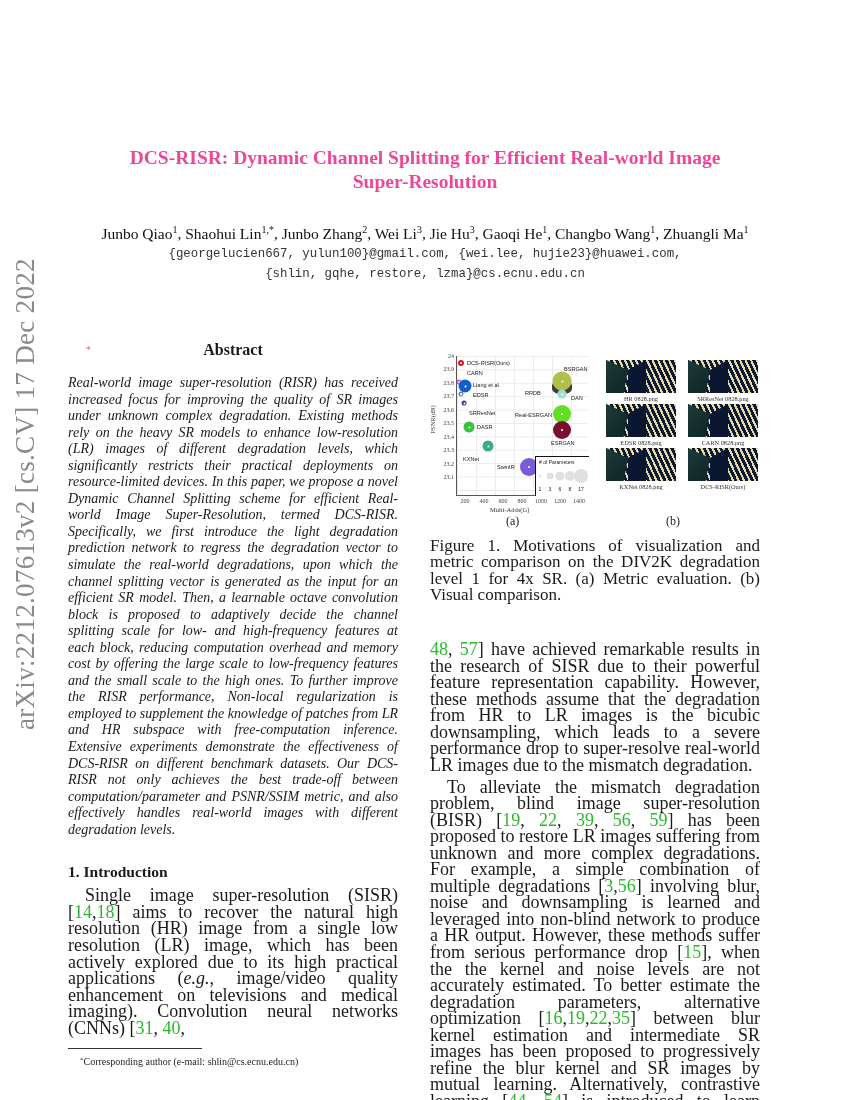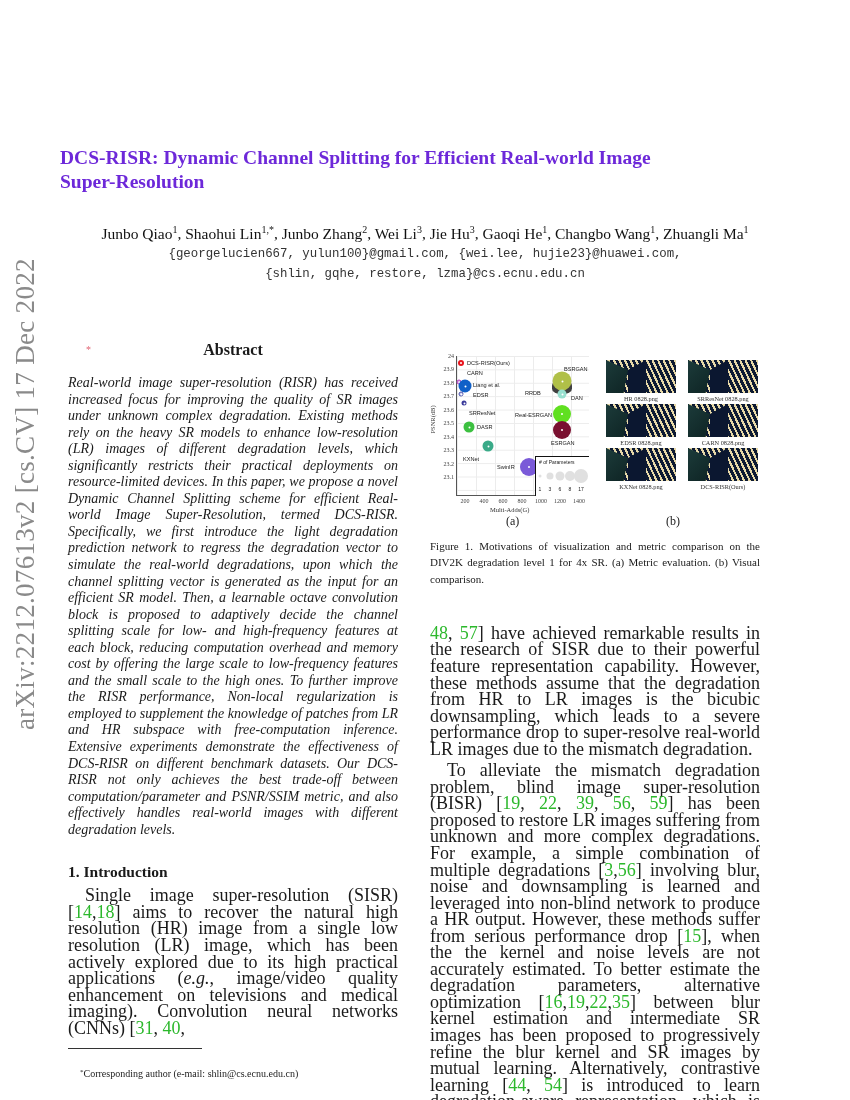--- a/index.html
+++ b/index.html
@@ -8,22 +8,22 @@
 
   .arxiv-stamp {
     position: absolute; left: 10px; top: 730px;
     transform-origin: 0 0; transform: rotate(-90deg);
     font-size: 27px; color: #8a8a8a; white-space: nowrap; letter-spacing: 0.3px;
     font-family: "Liberation Serif", serif;
   }
 
   .title {
     position: absolute; left: 60px; top: 146px; width: 730px;
-    font-weight: bold; font-size: 19.5px; line-height: 24px;
-    font-family: "Liberation Serif", serif; color: #6d28d9;
+    text-align: center; font-weight: bold; font-size: 19.5px; line-height: 24px;
+    font-family: "Liberation Serif", serif; color: #ec4899;
   }
   .authors {
     position: absolute; left: 40px; top: 224px; width: 770px;
     text-align: center; font-size: 15.5px; line-height: 20px; color: #111;
   }
   .authors sup { font-size: 10px; vertical-align: 6px; line-height: 0; }
   .affil { text-align: center; font-size: 15.5px; line-height: 20px; }
   .emails {
     font-family: "Liberation Mono", "DejaVu Sans Mono", monospace;
     font-size: 12.4px; line-height: 20px; color: #333; text-align: center;
@@ -41,21 +41,21 @@
   }
   .section-head {
     font-weight: bold; font-size: 15.5px; line-height: 20px; margin-top: 24px; margin-bottom: 5px;
   }
   .para {
     font-size: 18px; line-height: 16.55px; text-align: justify;
   }
   .para.indent { text-indent: 17px; }
   .cite { color: #2cb82c; }
   .footnote-rule { width: 134px; border-top: 1px solid #333; margin-top: 12px; }
-  .footnote { font-size: 10px; line-height: 14px; margin-top: 16px; padding-left: 12px; color: #222; }
+  .footnote { font-size: 10px; line-height: 14px; margin-top: 4px; padding-left: 12px; color: #222; }
   .footnote sup { font-size: 7px; vertical-align: 3px; }
 
   
   .figure { position: relative; width: 340px; height: 180px; }
   .plot-wrap { position: absolute; left: 0; top: 0; width: 170px; height: 180px; }
   .plot-area {
     position: absolute; left: 26px; top: 10px; width: 133px; height: 140px;
     border-left: 1px solid #555; border-bottom: 1px solid #555;
     background-image:
       linear-gradient(to right, #ececec 1px, transparent 1px),
@@ -87,21 +87,21 @@
     background:
       repeating-linear-gradient(65deg, #e8d9a8 0 2px, #0d1a33 2px 5px),
       #0d1a33;
   }
   .thumb::before { content: ""; position: absolute; left: 0; top: 0; width: 22px; height: 100%;
     background: linear-gradient(135deg, #1c3b3a, #0e2424); clip-path: polygon(0 0, 100% 30%, 80% 100%, 0 100%); }
   .thumb::after { content: ""; position: absolute; left: 22px; top: 0; width: 18px; height: 100%; background: #0b1730; clip-path: polygon(0 30%, 100% 0, 100% 100%, 0 100%); }
   .thumb.blur { filter: blur(0.6px); }
   .thumb-cap { position: absolute; width: 70px; text-align: center; font-size: 6.3px; color: #333; font-family: "Liberation Serif", serif; }
 
-  .caption { font-size: 11px; line-height: 16.3px; text-align: justify; margin-top: 12px; }
+  .caption { font-size: 17px; line-height: 16.3px; text-align: justify; margin-top: 12px; }
 </style>
 </head>
 <body>
 
 <div class="arxiv-stamp">arXiv:2212.07613v2  [cs.CV]  17 Dec 2022</div>
 
 <div class="title">
   <div>DCS-RISR: Dynamic Channel Splitting for Efficient Real-world Image</div>
   <div>Super-Resolution</div>
 </div>

